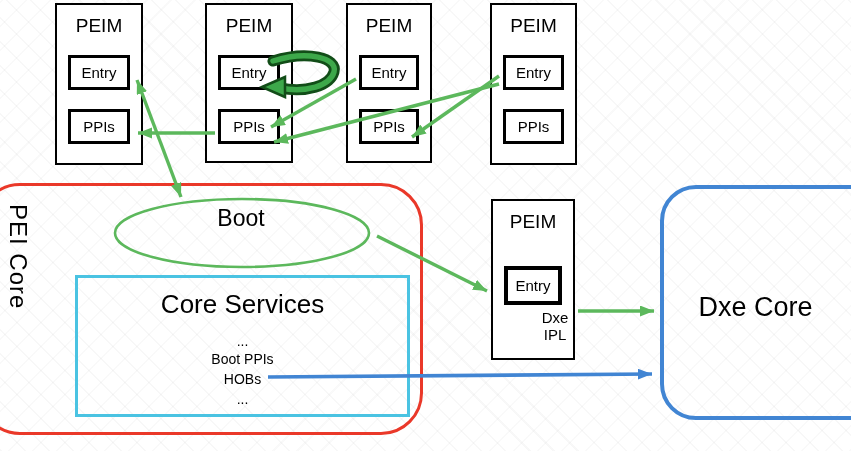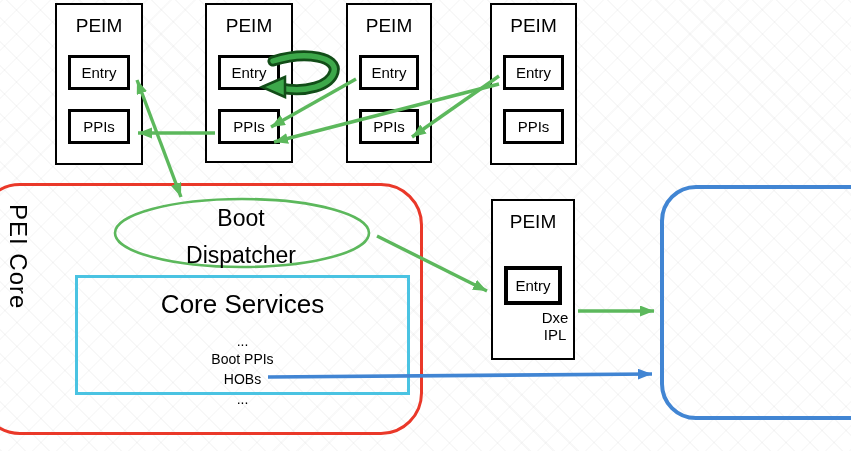--- a/index.html
+++ b/index.html
@@ -18,21 +18,21 @@
       repeating-linear-gradient(-45deg, rgba(110,110,110,0.04) 0 1.5px, transparent 1.5px 17px);
   }
   .layer{position:absolute; left:0; top:0; width:851px; height:451px; pointer-events:none;}
 
   
   .rbox{position:absolute; background:transparent; box-sizing:border-box;}
   .rbox.red{ left:-22px; top:183px; width:445px; height:252px;
     border:3px solid var(--red); border-radius:42px;}
   .rbox.blue{ left:660px; top:185px; width:225px; height:235px;
     border:4px solid var(--blue); border-radius:36px;}
-  .rbox.cyan{ left:75px; top:275px; width:335px; height:120px;
+  .rbox.cyan{ left:75px; top:275px; width:335px; height:142px;
     border:3.5px solid var(--cyan);}
 
   .pei-core-label{
     position:absolute; left:4px; top:204px; writing-mode:vertical-rl;
     font-size:24px; letter-spacing:1px; white-space:nowrap;
   }
   .dxe-label{
     position:absolute; left:660px; top:292px; width:191px;
     text-align:center; font-size:27px;
   }
@@ -70,28 +70,28 @@
 <body>
 
 <div class="stage">
 
   <div class="bg-pattern"></div>
 
   <div class="rbox red"></div>
   <span class="pei-core-label">PEI Core</span>
 
   <div class="rbox blue"></div>
+  <span class="dxe-label">Dxe Core</span>
 
   <svg class="layer" viewBox="0 0 851 451">
     <ellipse class="ell" cx="242" cy="233" rx="127" ry="34"></ellipse>
   </svg>
 
   <div class="dispatcher-text">
     <div>Boot</div>
-    <div>Dispatcher</div>
   </div>
 
   <div class="rbox cyan">
     <div class="cs-title">Core Services</div>
     <div class="cs-item first">...</div>
     <div class="cs-item">Boot PPIs</div>
     <div class="cs-item">HOBs</div>
     <div class="cs-item">...</div>
   </div>
 

